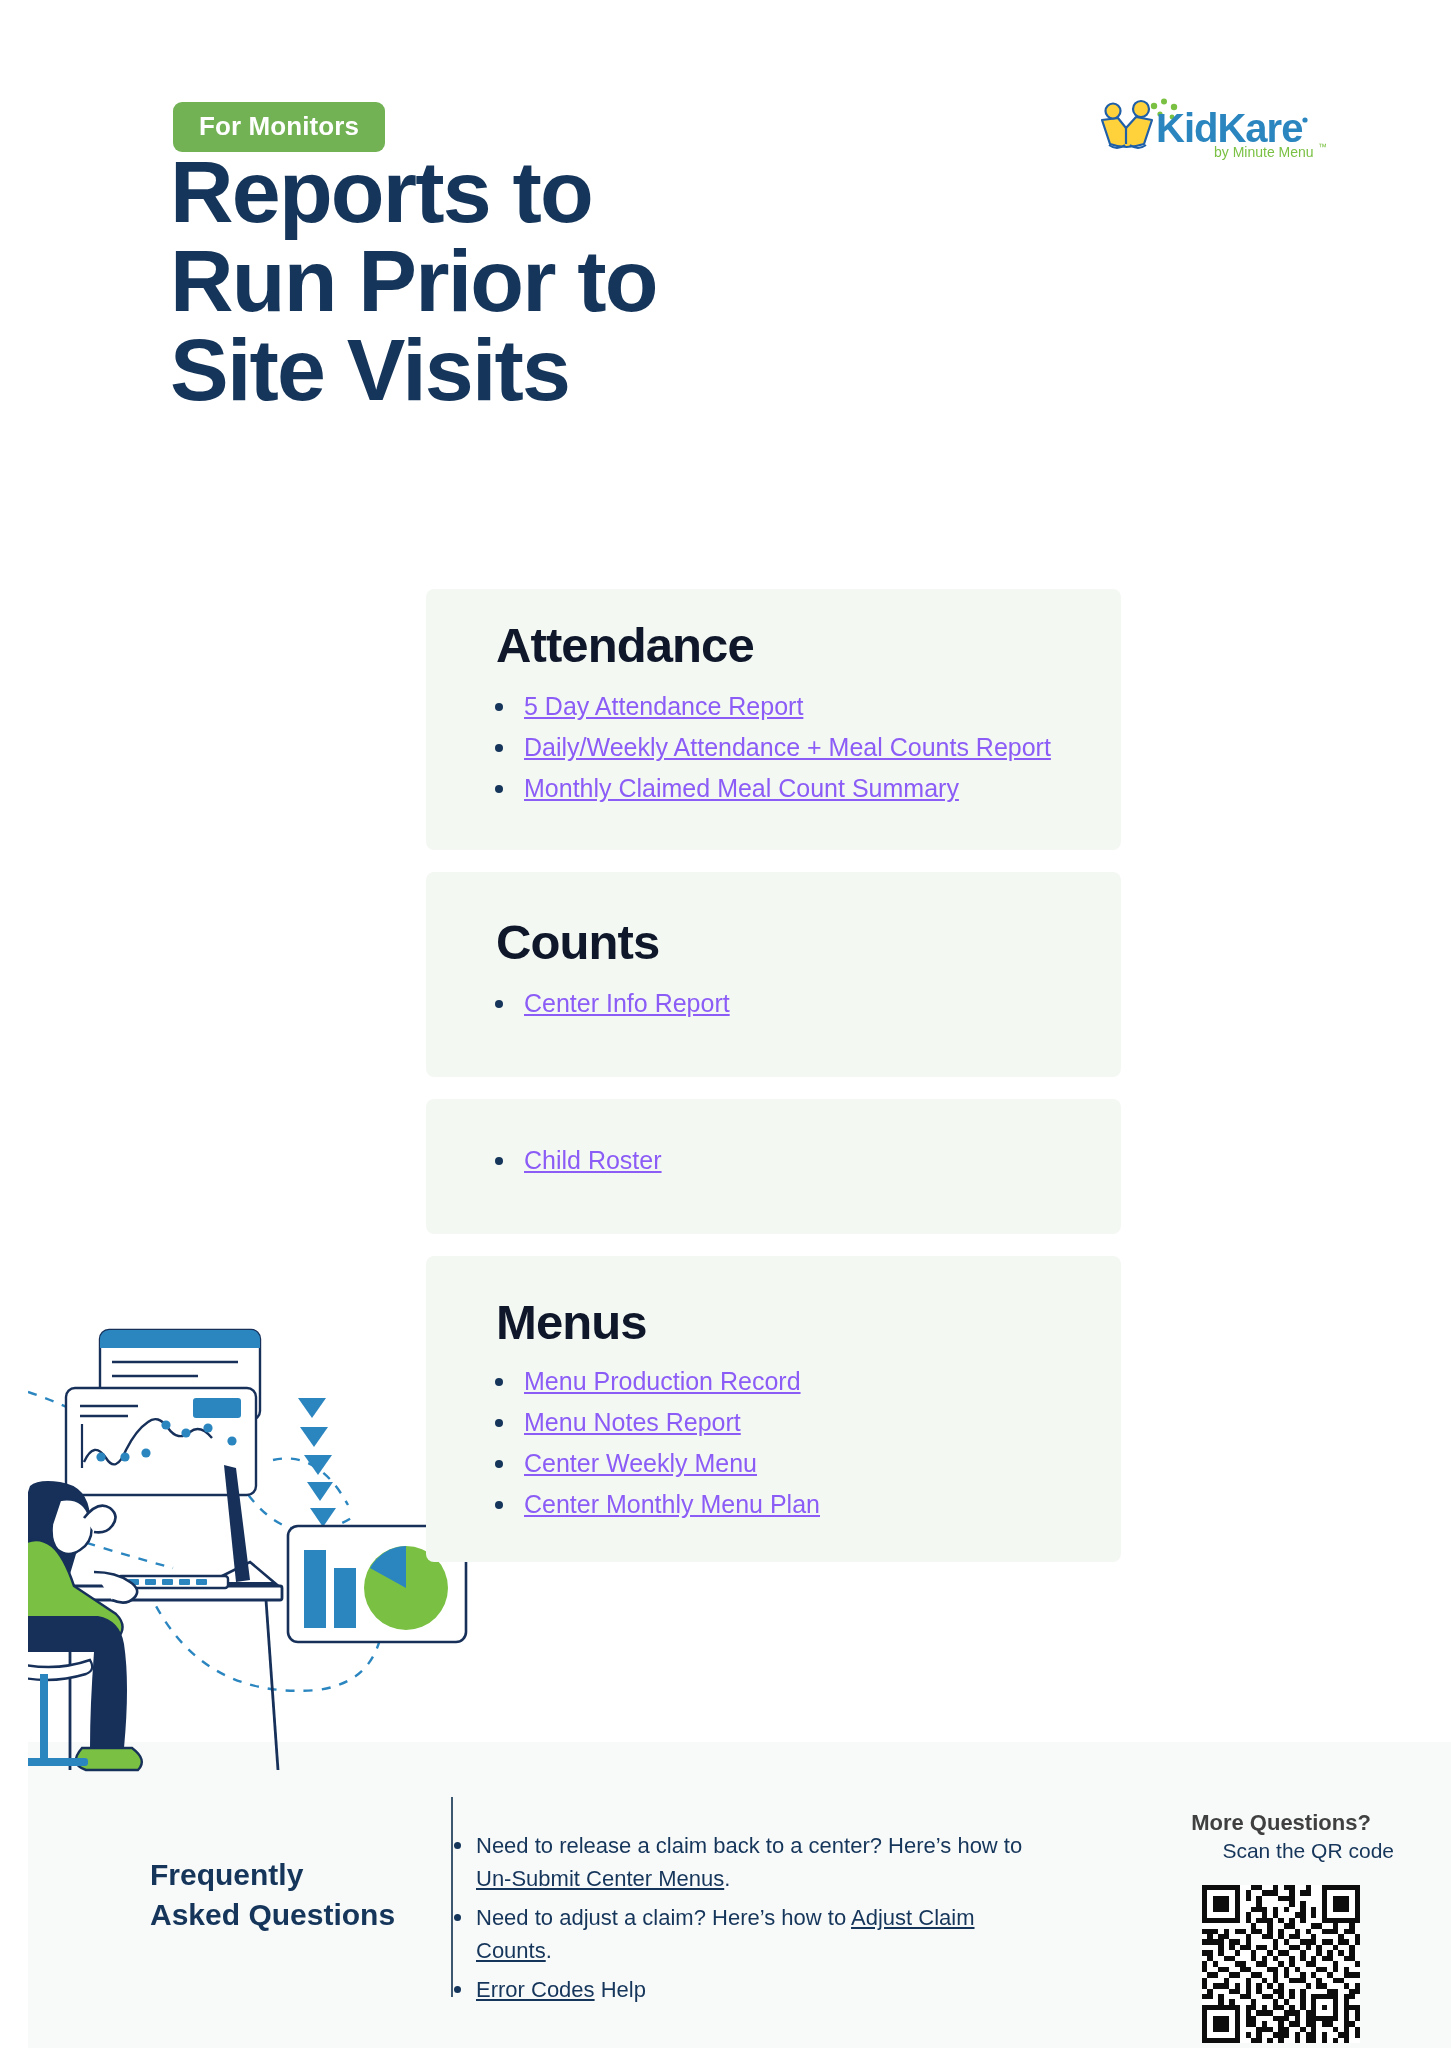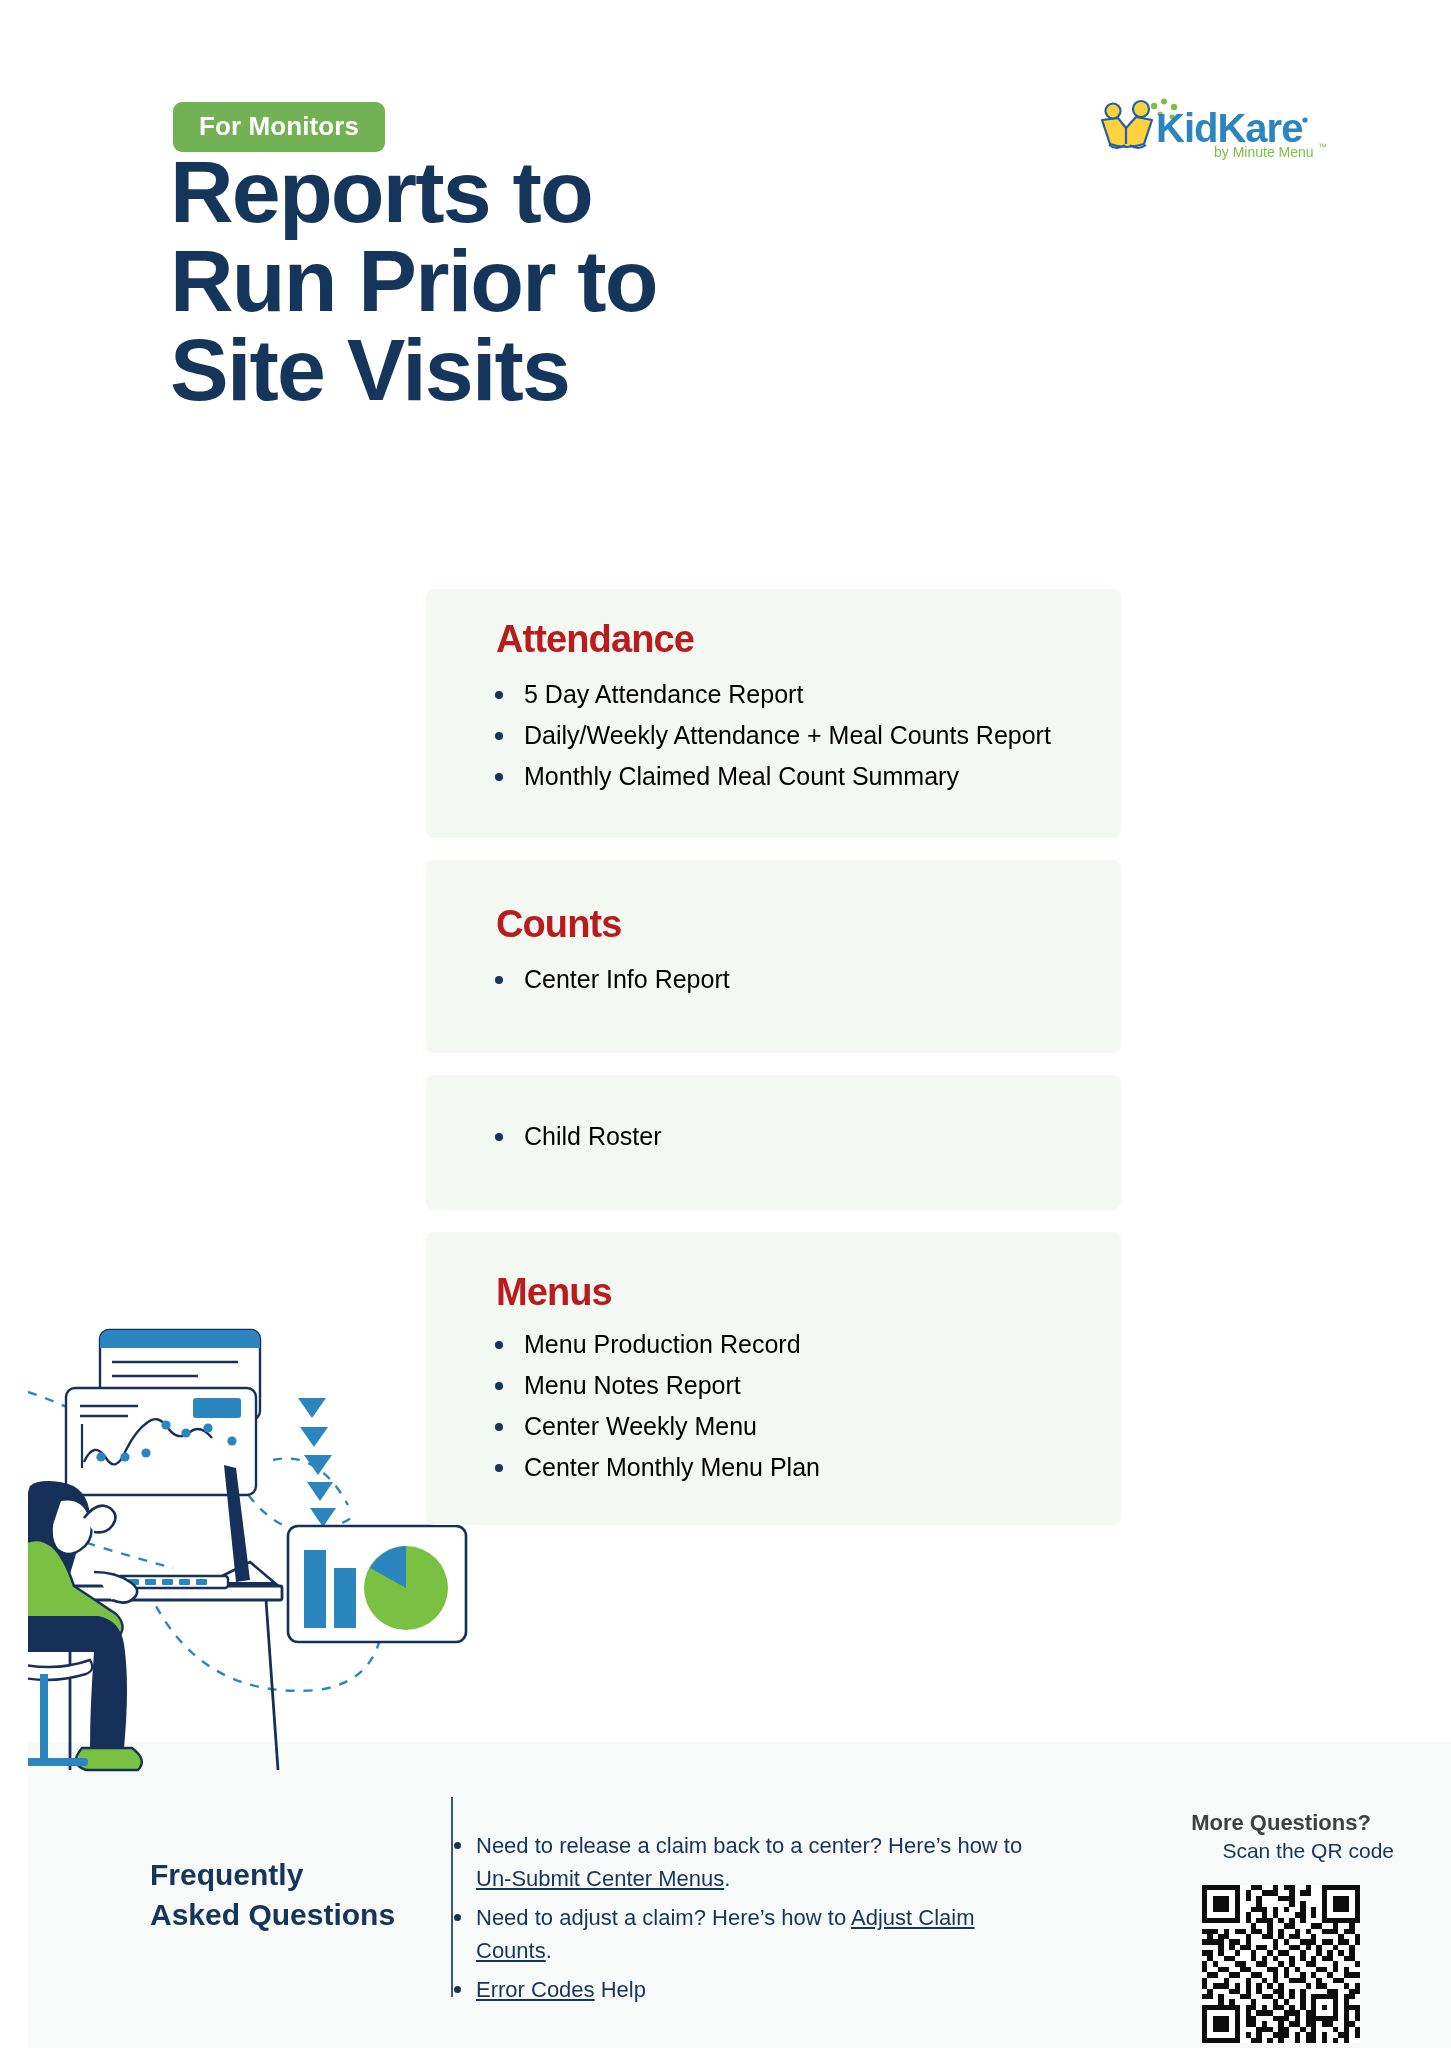--- a/index.html
+++ b/index.html
@@ -41,36 +41,37 @@
   .card{
     background:#f4f8f3;
     border-radius:8px;
     padding:30px 0 26px 0;
     margin-bottom:22px;
     position:relative;
     z-index:3;
   }
   .card h2{
     margin:0 0 14px 0;
-    font-size:38px;font-weight:bold;
+    font-size:49px;font-weight:bold;
     letter-spacing:-.9px;
     padding-left:70px;
-    color:#b91c1c;
+    color:#0f172a;
     line-height:1.1;
   }
   .card ul{
     margin:0;padding:0 44px 0 98px;
     list-style:none;
   }
   .card li{
     position:relative;
     font-size:25px;
     line-height:1.56;
-    color:#000000;
+    color:#8b5cf6;
     margin:0 0 2px 0;
+    text-decoration:underline;
   }
   .card li::before{
     content:"";
     position:absolute;left:-29px;top:16px;
     width:8px;height:8px;border-radius:50%;
     background:#15355a;
   }
   .card.attendance{padding-bottom:40px;}
   .card.centers{padding-top:44px;padding-bottom:52px;}
   .card.children{padding-top:42px;padding-bottom:52px;}

